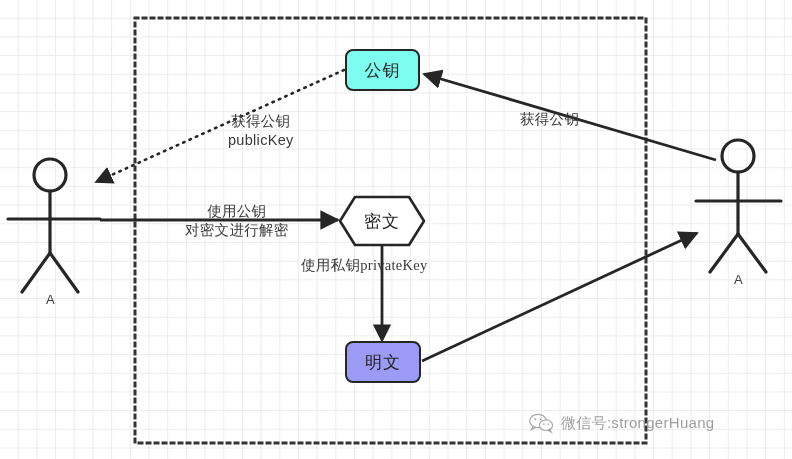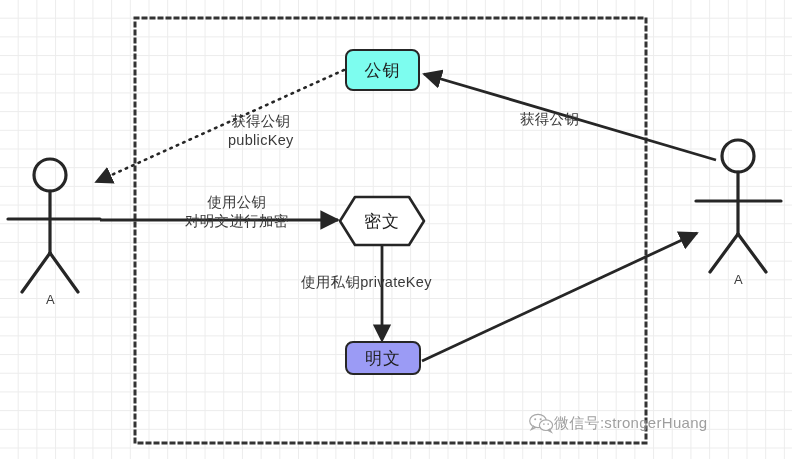--- a/index.html
+++ b/index.html
@@ -37,21 +37,21 @@
   }
   .node-pubkey{
     left:345px; top:49px;
     width:75px; height:42px;
     background:#7dfdef;
     border:2.5px solid #262626;
     border-radius:8px;
   }
   .node-plain{
     left:345px; top:341px;
-    width:76px; height:34px;
+    width:76px; height:42px;
     background:#9b9bf5;
     border:2.5px solid #262626;
     border-radius:8px;
   }
   .node-cipher{
     left:340px; top:197px;
     width:84px; height:48px;
     background:transparent;
     border:none;
   }
@@ -69,20 +69,21 @@
     position:absolute;
     font-size:13px;
     color:#3d3d3d;
     letter-spacing:0.5px;
   }
   .watermark{
     position:absolute;
     left:528px; top:412px;
     display:flex;
     align-items:center;
+    gap:7px;
     color:#8e8e8e;
     font-size:15px;
     letter-spacing:0.3px;
     opacity:0.85;
   }
   .wm-icon{ width:26px; height:22px; display:block; }
   .wm-text{ white-space:nowrap; }
 </style>
 </head>
 <body>
@@ -150,26 +151,26 @@
 
   <div class="label label-multi" style="left:186px; top:112px;padding-left:42px;">
     <div>获得公钥</div>
     <div>publicKey</div>
   </div>
 
   <div class="label" style="left:520px; top:110px;">
     <div>获得公钥</div>
   </div>
 
-  <div class="label label-multi" style="left:185px; top:193px;">
+  <div class="label label-multi" style="left:185px; top:203px;font-family:Liberation Mono, monospace;">
     <div>使用公钥</div>
-    <div>对明文进行加密</div>
+    <div>对密文进行解密</div>
   </div>
 
-  <div class="label label-multi" style="left:301px; top:273px;">
+  <div class="label label-multi" style="left:301px; top:256px;font-family:Liberation Serif, serif;">
     <div>使用私钥privateKey</div>
   </div>
 
   <div class="watermark">
     <svg class="wm-icon" viewBox="0 0 26 22" xmlns="http://www.w3.org/2000/svg">
       <ellipse cx="10" cy="9" rx="8.3" ry="6.6" fill="none" stroke="#9a9a9a" stroke-width="1.2"></ellipse>
       <path d="M 5.5 14.2 L 3.3 17.6 L 7.4 15.6 Z" fill="none" stroke="#9a9a9a" stroke-width="1.2"></path>
       <circle cx="7.2" cy="7.2" r="1.0" fill="#9a9a9a"></circle>
       <circle cx="12.6" cy="7.2" r="1.0" fill="#9a9a9a"></circle>
       <ellipse cx="18" cy="13.2" rx="6.6" ry="5.3" fill="#ffffff" stroke="#9a9a9a" stroke-width="1.2"></ellipse>

